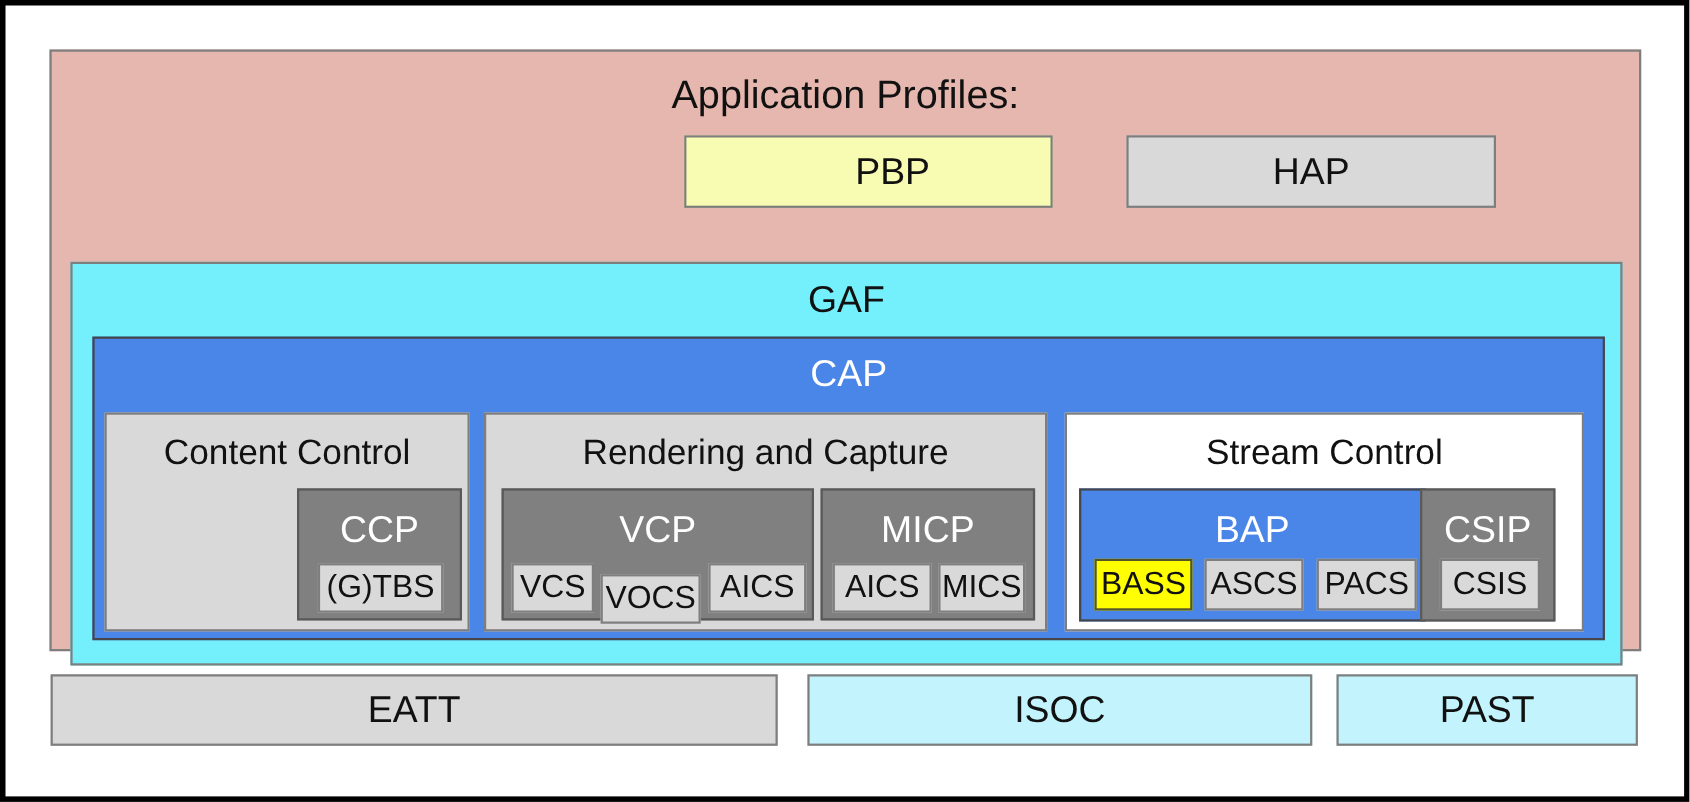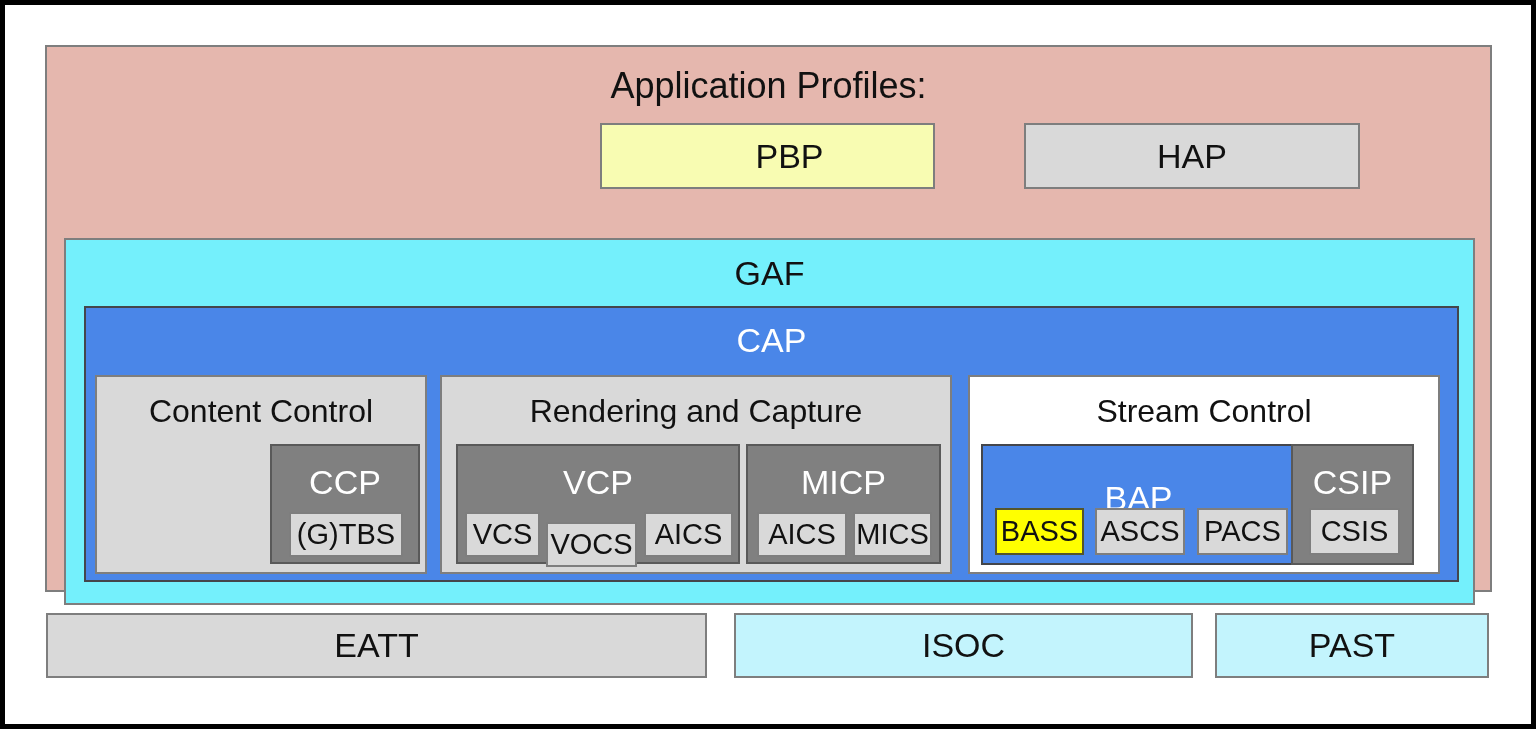--- a/index.html
+++ b/index.html
@@ -52,21 +52,21 @@
 </head>
 <body>
 
 <div id="canvas">
 
   <div class="abs pink" style="left:40px; top:40px; width:1447px; height:547px;">
 
     <div class="hdr fs-title" style="top:21px;">Application Profiles:</div>
 
 
-    <div class="abs leaf paleyellow fs-label" style="left:553px; top:76px; width:335px; height:66px;padding-left:44px;">PBP</div>
+    <div class="abs leaf paleyellow fs-label" style="left:575px; top:76px; width:335px; height:66px;padding-left:44px;">PBP</div>
 
     <div class="abs leaf lightgray fs-label" style="left:977px; top:76px; width:336px; height:66px;">HAP</div>
 
     <div class="abs cyan" style="left:17px; top:166px; width:1411px; height:367px;margin-top:25px;">
 
       <div class="hdr fs-label" style="top:16px;">GAF</div>
 
       <div class="abs blue" style="left:18px; top:66px; width:1375px; height:276px;">
 
         <div class="hdr fs-label tw" style="top:15px;">CAP</div>
@@ -95,21 +95,21 @@
             <div class="hdr fs-label tw" style="top:19px;">MICP</div>
             <div class="abs leaf lightgray fs-service" style="left:9px; top:66px; width:90px; height:45px;">AICS</div>
             <div class="abs leaf lightgray fs-service" style="left:105px; top:66px; width:79px; height:45px;">MICS</div>
           </div>
         </div>
 
         <div class="abs whitebox" style="left:882px; top:67px; width:472px; height:199px;">
           <div class="hdr fs-section" style="top:18px;">Stream Control</div>
 
           <div class="abs blue" style="left:11px; top:67px; width:315px; height:121px;">
-            <div class="hdr fs-label tw" style="top:35px;">BAP</div>
+            <div class="hdr fs-label tw" style="top:19px;">BAP</div>
             <div class="abs leaf yellow fs-service" style="left:12px; top:62px; width:89px; height:47px;">BASS</div>
             <div class="abs leaf lightgray fs-service" style="left:112px; top:62px; width:90px; height:47px;">ASCS</div>
             <div class="abs leaf lightgray fs-service" style="left:214px; top:62px; width:91px; height:47px;">PACS</div>
           </div>
 
           <div class="abs darkgray" style="left:321px; top:67px; width:123px; height:121px;">
             <div class="hdr fs-label tw" style="top:19px;">CSIP</div>
             <div class="abs leaf lightgray fs-service" style="left:16px; top:62px; width:91px; height:47px;">CSIS</div>
           </div>
         </div>

